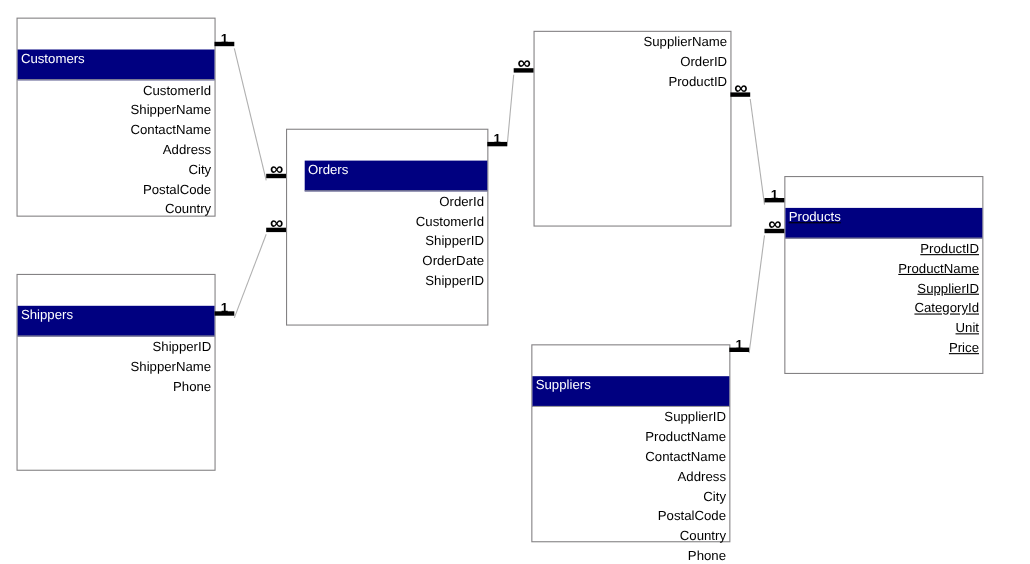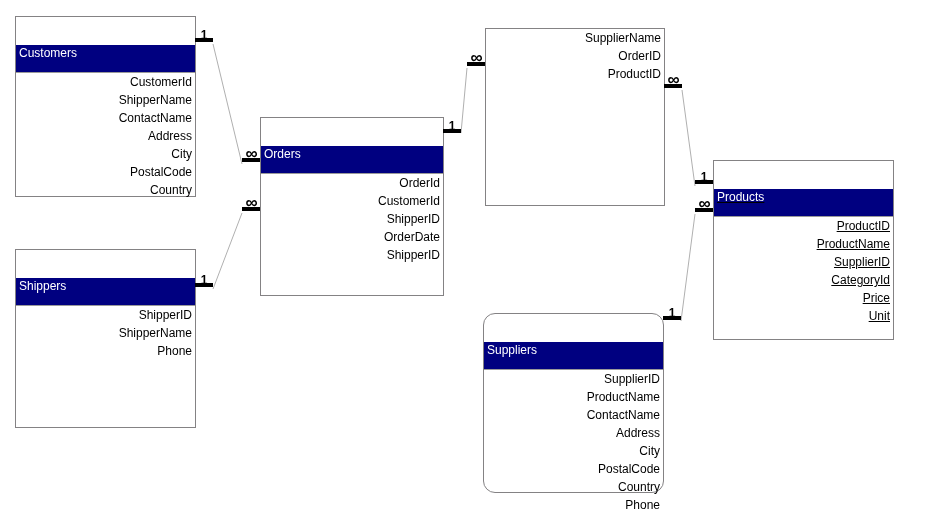--- a/index.html
+++ b/index.html
@@ -102,62 +102,62 @@
 
   <div class="tbl" style="left:15px; top:249px; width:181px; height:179px;">
     <div class="tbl-header">Shippers</div>
     <div>
       <div class="fld">ShipperID</div>
       <div class="fld">ShipperName</div>
       <div class="fld">Phone</div>
     </div>
   </div>
 
-  <div class="tbl" style="left:260px; top:117px; width:184px; height:179px;">
+  <div class="tbl" style="left:260px; top:117px; width:184px; height:179px;padding-left:16px;">
     <div class="tbl-header">Orders</div>
     <div>
       <div class="fld">OrderId</div>
       <div class="fld">CustomerId</div>
       <div class="fld">ShipperID</div>
       <div class="fld">OrderDate</div>
       <div class="fld">ShipperID</div>
     </div>
   </div>
 
   <div class="tbl" style="left:485px; top:28px; width:180px; height:178px;">
     <div>
       <div class="fld">SupplierName</div>
       <div class="fld">OrderID</div>
       <div class="fld">ProductID</div>
     </div>
   </div>
 
-  <div class="tbl" style="left:483px; top:313px; width:181px; height:180px;border-radius:12px;">
+  <div class="tbl" style="left:483px; top:313px; width:181px; height:180px;">
     <div class="tbl-header">Suppliers</div>
     <div>
       <div class="fld">SupplierID</div>
       <div class="fld">ProductName</div>
       <div class="fld">ContactName</div>
       <div class="fld">Address</div>
       <div class="fld">City</div>
       <div class="fld">PostalCode</div>
       <div class="fld">Country</div>
       <div class="fld">Phone</div>
     </div>
   </div>
 
   <div class="tbl" style="left:713px; top:160px; width:181px; height:180px;text-decoration:underline;">
     <div class="tbl-header">Products</div>
     <div>
       <div class="fld">ProductID</div>
       <div class="fld">ProductName</div>
       <div class="fld">SupplierID</div>
       <div class="fld">CategoryId</div>
+      <div class="fld">Unit</div>
       <div class="fld">Price</div>
-      <div class="fld">Unit</div>
     </div>
   </div>
 
   <div class="marker one" style="left:195px; top:28px;">1</div>
   <div class="marker inf" style="left:242px; top:148px;">∞</div>
 
   <div class="marker one" style="left:195px; top:273px;">1</div>
   <div class="marker inf" style="left:242px; top:197px;">∞</div>
 
   <div class="marker one" style="left:443px; top:119px;">1</div>

